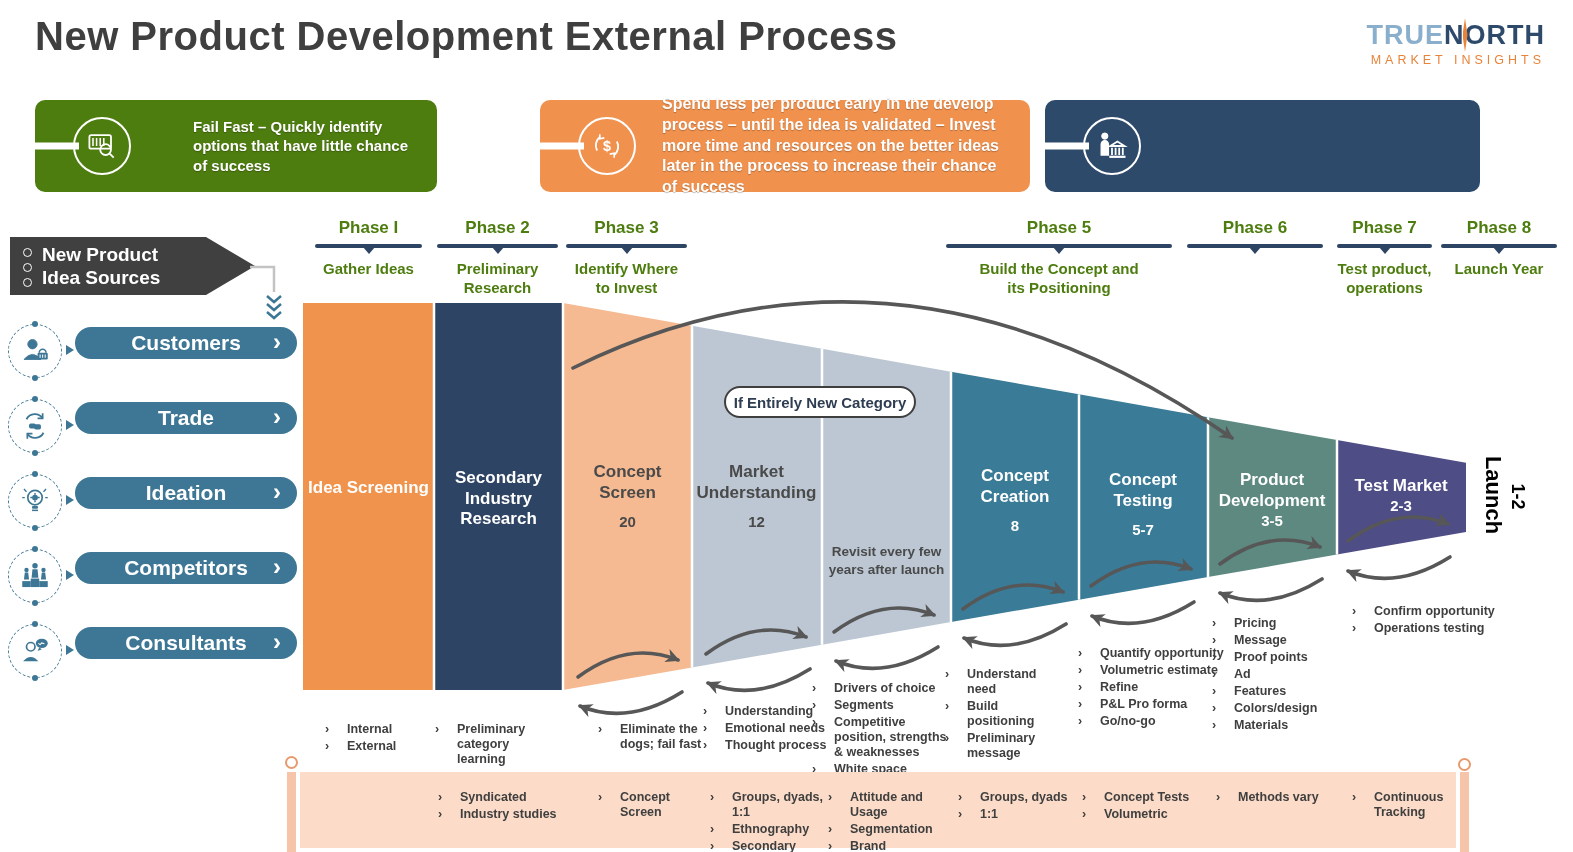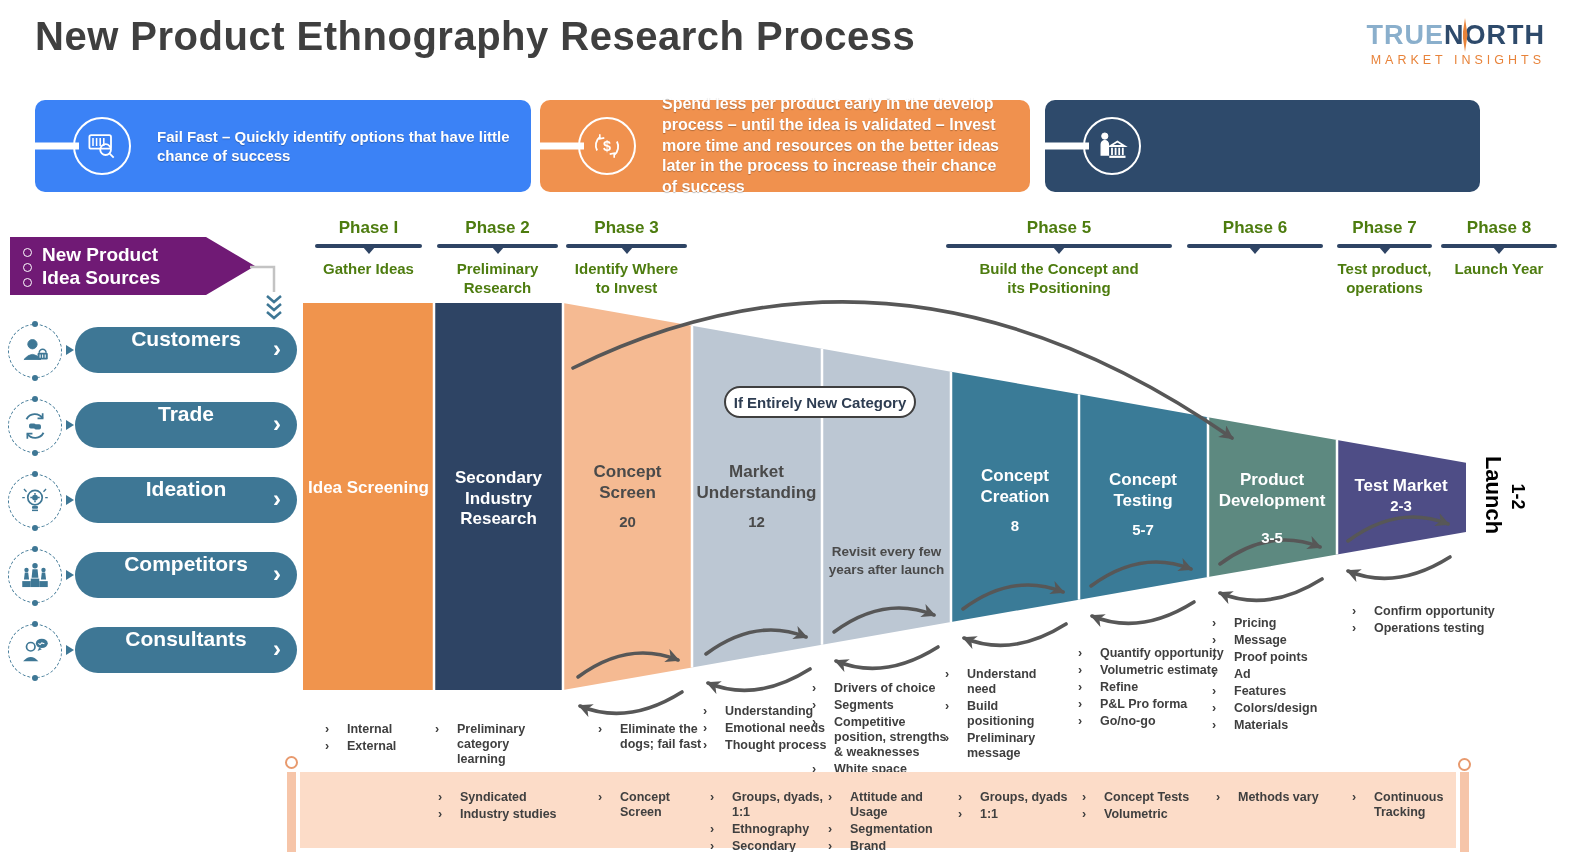--- a/index.html
+++ b/index.html
@@ -17,46 +17,46 @@
   .logo-tag{color:#e8833a;font-size:12.5px;letter-spacing:4px;margin-top:5px;}
   
   .callout{position:absolute;top:100px;height:92px;border-radius:10px;color:#fff;
            display:flex;align-items:center;}
   .callout .stub{position:absolute;left:-4px;width:48px;height:7px;background:#fff;top:50%;
                  transform:translateY(-50%);}
   .co-icon{position:relative;flex:0 0 auto;margin-left:38px;width:54px;height:54px;border:2.5px solid #fff;
            border-radius:50%;display:flex;align-items:center;justify-content:center;}
   .co-text{font-size:15px;font-weight:bold;line-height:1.3;margin-left:26px;margin-right:20px;
            text-shadow:0 1px 1px rgba(0,0,0,.25);}
-  .cb1{left:35px;width:496px;background:#3b82f6;}
+  .cb1{left:35px;width:402px;background:#4d7c0f;gap:36px;}
   .cb2{left:540px;width:490px;background:#f0914e;}
   .cb2 .co-text{font-size:16px;}
   .cb3{left:1045px;width:435px;background:#2e4a6b;}
   
   .phase{position:absolute;top:218px;text-align:center;color:#4d7c0f;}
   .phase-label{font-size:17px;font-weight:bold;}
   .phase-line{height:4px;background:#2e4464;border-radius:2px;margin-top:6px;position:relative;}
   .phase-line:after{content:"";position:absolute;left:50%;top:3px;transform:translateX(-50%);
      border-left:6px solid transparent;border-right:6px solid transparent;border-top:7px solid #2e4464;}
   .phase-sub{font-size:15px;font-weight:bold;margin:12px auto 0;line-height:1.25;}
   
-  .banner{position:absolute;left:10px;top:237px;width:245px;height:58px;background:#701a75;
+  .banner{position:absolute;left:10px;top:237px;width:245px;height:58px;background:#404040;
           clip-path:polygon(0 0,80% 0,100% 50%,80% 100%,0 100%);color:#fff;}
   .banner-rings{position:absolute;left:13px;top:11px;display:flex;flex-direction:column;gap:6px;}
   .ring{width:7px;height:7px;border:1.6px solid #fff;border-radius:50%;}
   .banner-text{position:absolute;left:32px;top:7px;font-size:19px;font-weight:bold;line-height:1.2;}
   .src-row{position:absolute;left:8px;height:52px;}
   .src-circle{position:absolute;left:0;top:0;width:52px;height:52px;border:1.6px dashed #3e7795;
               border-radius:50%;display:flex;align-items:center;justify-content:center;background:#fff;}
   .src-dot{position:absolute;width:6px;height:6px;background:#3e7795;border-radius:50%;left:23px;}
   .src-dot.t{top:-4px;} .src-dot.b{bottom:-4px;}
   .src-tri{position:absolute;left:58px;top:21px;border-top:5px solid transparent;
            border-bottom:5px solid transparent;border-left:8px solid #3e7795;}
-  .pill{position:absolute;left:67px;top:3px;width:222px;height:46px;background:#3e7795;border-radius:23px;
-        color:#fff;display:flex;align-items:flex-start;justify-content:center;font-size:21px;font-weight:bold;}
+  .pill{position:absolute;left:67px;top:3px;width:222px;height:32px;background:#3e7795;border-radius:23px;
+        color:#fff;display:flex;align-items:center;justify-content:center;font-size:21px;font-weight:bold;}
   .pill .chev{position:absolute;right:16px;font-size:24px;font-weight:bold;top:50%;transform:translateY(-54%);}
   
   .svg-layer{position:absolute;left:0;top:0;}
   .seg-label{position:absolute;text-align:center;font-weight:bold;line-height:1.22;}
   .seg-title{font-size:17px;}
   .seg-num{font-size:15px;margin-top:10px;}
   .light{color:#fff;} .dark{color:#4a4a4a;}
   .seg-note{position:absolute;text-align:center;font-size:13.5px;font-weight:bold;color:#4a4a4a;line-height:1.3;}
   .flag{position:absolute;left:724px;top:386px;width:188px;height:28px;background:#fff;border:2px solid #3f3f3f;
         border-radius:16px;display:flex;align-items:center;justify-content:center;
@@ -71,21 +71,21 @@
   
   .footer-bar{position:absolute;left:300px;top:772px;width:1156px;height:76px;background:#fcdcc8;}
   .edge-strip{position:absolute;top:772px;width:9px;height:80px;background:#f6c5a9;}
   .edge-circle{position:absolute;width:9px;height:9px;border:2px solid #e89a6e;border-radius:50%;background:#fff;}
 </style>
 </head>
 <body>
 
 <div class="canvas">
 
-  <h1 class="page-title">New Product Ethnography Research Process</h1>
+  <h1 class="page-title">New Product Development External Process</h1>
   <div class="logo">
     <div class="logo-top">
       <span class="logo-true">TRUE</span><span class="logo-north">NORTH</span>
       <span class="logo-needle"></span>
     </div>
     <div class="logo-tag">MARKET INSIGHTS</div>
   </div>
 
   <div class="callout cb1">
     <span class="stub"></span>
@@ -337,21 +337,21 @@
   <div class="seg-label light" style="left:953px;top:466px;width:124px;">
     <div class="seg-title">Concept Creation</div>
     <div class="seg-num">8</div>
   </div>
   <div class="seg-label light" style="left:1081px;top:470px;width:124px;">
     <div class="seg-title">Concept Testing</div>
     <div class="seg-num">5-7</div>
   </div>
   <div class="seg-label light" style="left:1210px;top:470px;width:124px;">
     <div class="seg-title">Product Development</div>
-    <div class="seg-num" style="margin-top:18px;">3-5</div>
+    <div class="seg-num" style="margin-top:1px;">3-5</div>
   </div>
   <div class="seg-label light" style="left:1339px;top:476px;width:124px;">
     <div class="seg-title">Test Market</div>
     <div class="seg-num" style="margin-top:0;">2-3</div>
   </div>
 
   <div class="flag">If Entirely New Category</div>
   <div class="launch big">Launch</div>
   <div class="launch small">1-2</div>
 

